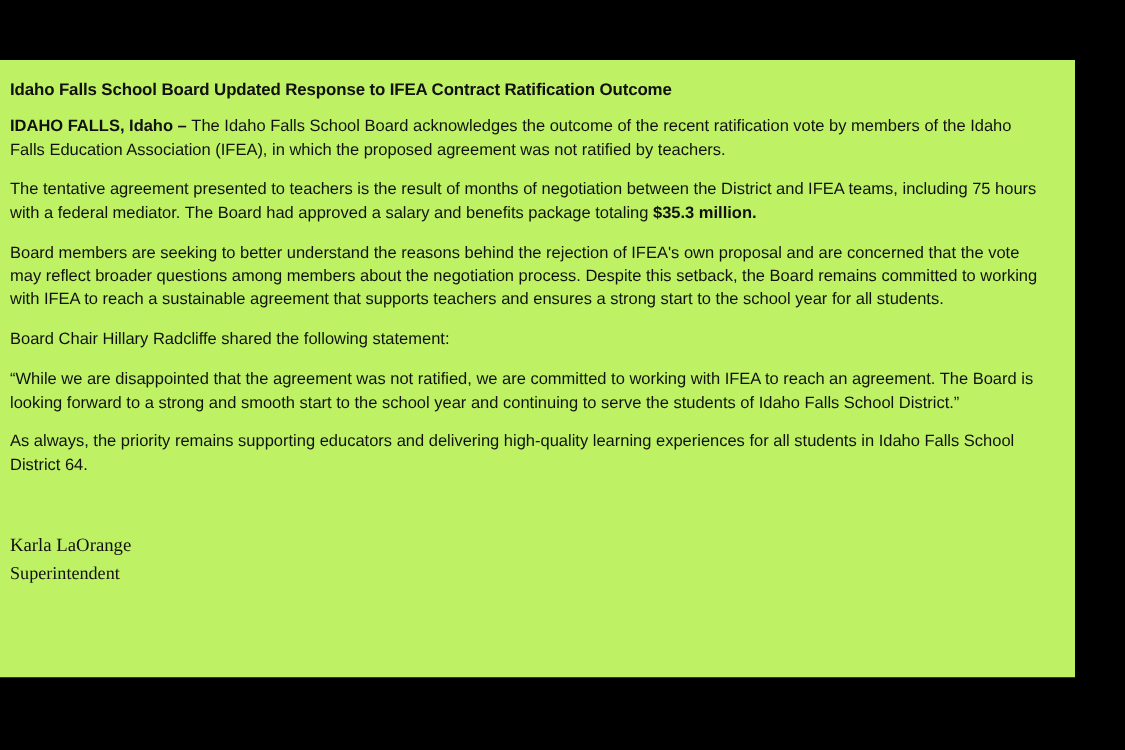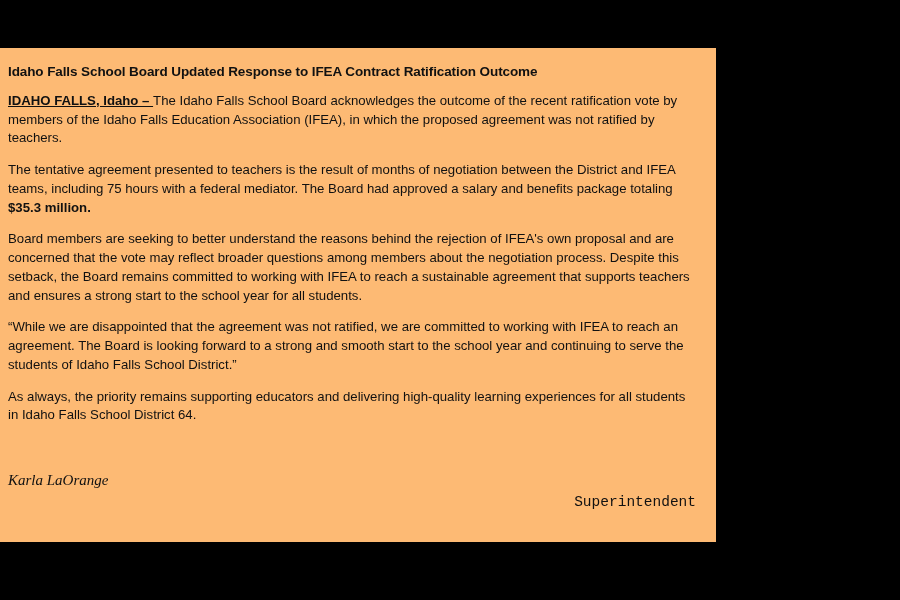--- a/index.html
+++ b/index.html
@@ -30,84 +30,82 @@
     position: absolute;
     bottom: 0; left: 0;
     width: 900px;
     height: 58px;
     background: #000000;
   }
   .sheet {
     position: absolute;
     top: 48px;
     left: 0;
-    width: 716px;
+    width: 860px;
     height: 494px;
-    background: #fdba74;
+    background: #bef264;
     box-sizing: border-box;
     padding: 16px 20px 10px 8px;
   }
   .doc-title {
     font-size: 13.5px;
     font-weight: bold;
     color: #111111;
     margin: 0 0 13px 0;
     letter-spacing: -0.1px;
   }
   .para {
     font-size: 13.2px;
     line-height: 1.42;
     color: #111111;
     margin: 0 0 13px 0;
     max-width: 872px;
   }
   .para .lead {
     font-weight: bold;
-    text-decoration: underline;
   }
   .para .bold {
     font-weight: bold;
   }
   .spacer {
     height: 34px;
   }
   .signature {
     font-family: "Liberation Serif", serif;
-    font-style: italic;
     font-size: 15px;
     color: #111111;
     margin: 0 0 4px 0;
   }
   .sig-line {
-    font-family: Liberation Mono, monospace;
+    font-family: Liberation Serif, serif;
     font-size: 14.5px;
     color: #111111;
     line-height: 1.25;
     margin: 0;
-    text-align: right;
   }
 </style>
 </head>
 <body>
 
 <div class="page">
 
   <div class="letterbox-top"></div>
 
   <div class="sheet">
 
     <h1 class="doc-title">Idaho Falls School Board Updated Response to IFEA Contract Ratification Outcome</h1>
 
     <p class="para"><span class="lead">IDAHO FALLS, Idaho – </span><span>The Idaho Falls School Board acknowledges the outcome of the recent ratification vote by members of the Idaho Falls Education Association (IFEA), in which the proposed agreement was not ratified by teachers.</span></p>
 
     <p class="para"><span>The tentative agreement presented to teachers is the result of months of negotiation between the District and IFEA teams, including 75 hours with a federal mediator. The Board had approved a salary and benefits package totaling </span><span class="bold">$35.3 million.</span></p>
 
 
     <p class="para">Board members are seeking to better understand the reasons behind the rejection of IFEA's own proposal and are concerned that the vote may reflect broader questions among members about the negotiation process. Despite this setback, the Board remains committed to working with IFEA to reach a sustainable agreement that supports teachers and ensures a strong start to the school year for all students.</p>
 
+    <p class="para">Board Chair Hillary Radcliffe shared the following statement:</p>
 
     <p class="para">“While we are disappointed that the agreement was not ratified, we are committed to working with IFEA to reach an agreement. The Board is looking forward to a strong and smooth start to the school year and continuing to serve the students of Idaho Falls School District.”</p>
 
     <p class="para">As always, the priority remains supporting educators and delivering high-quality learning experiences for all students in Idaho Falls School District 64.</p>
 
     <div class="spacer"></div>
 
     <p class="signature">Karla LaOrange</p>
     <p class="sig-line">Superintendent</p>
 

